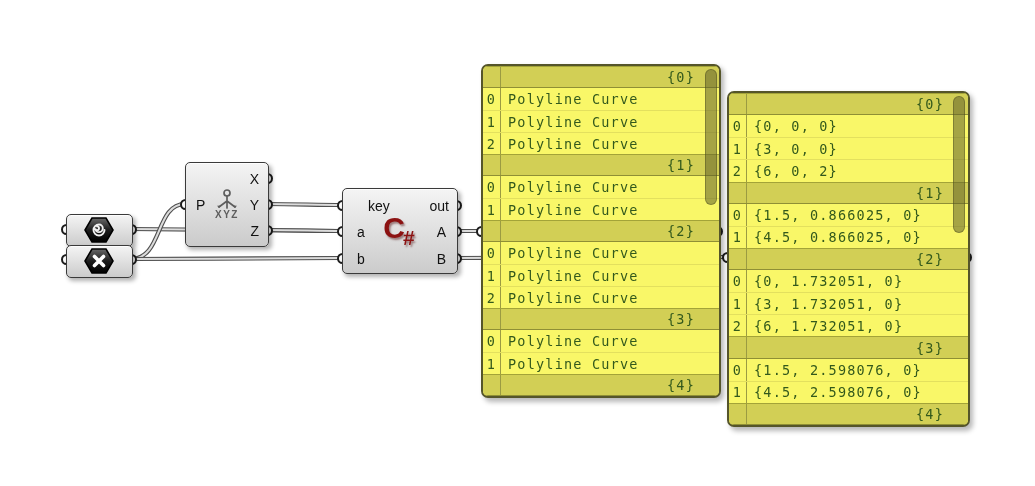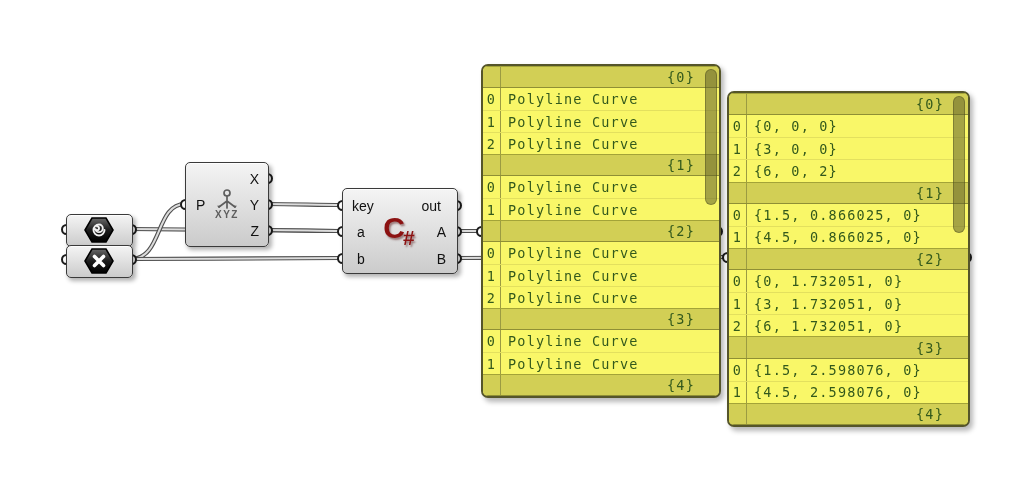--- a/index.html
+++ b/index.html
@@ -120,24 +120,24 @@
       <polygon points="12,20 14.5,17.5 10,17.8" fill="#5e5e5e" transform="translate(0,1)"></polygon>
       <polygon points="28,20 25.5,17.5 30,17.8" fill="#5e5e5e" transform="translate(0,1)"></polygon>
       <text x="20" y="31" text-anchor="middle" font-family="Liberation Sans, sans-serif" font-size="10" font-weight="bold" fill="#5e5e5e" letter-spacing="1.5">XYZ</text>
     </svg>
   </div>
 
   <div class="gh-card" style="left:342px;top:188px;width:114px;height:84px">
     <div class="cs-logo">
       <span class="c">C</span><span class="sharp">#</span>
     </div>
-    <span class="card-label" style="left:9px;top:10px;z-index:2">key</span>
+    <span class="card-label" style="left:25px;top:10px;z-index:2">key</span>
     <span class="card-label" style="left:14px;top:36px;z-index:2">a</span>
     <span class="card-label" style="left:14px;top:63px;z-index:2">b</span>
-    <span class="card-label" style="right:16px;top:10px;z-index:2">out</span>
+    <span class="card-label" style="right:8px;top:10px;z-index:2">out</span>
     <span class="card-label" style="right:11px;top:36px;z-index:2">A</span>
     <span class="card-label" style="right:11px;top:63px;z-index:2">B</span>
   </div>
 
   <div class="gh-panel" style="left:481px;top:64px;width:236px;height:330px">
     <div class="panel-rows">
         <div class="p-row hdr">
           <div class="gutter"></div>
           <div class="cell">{0}</div>
         </div>

